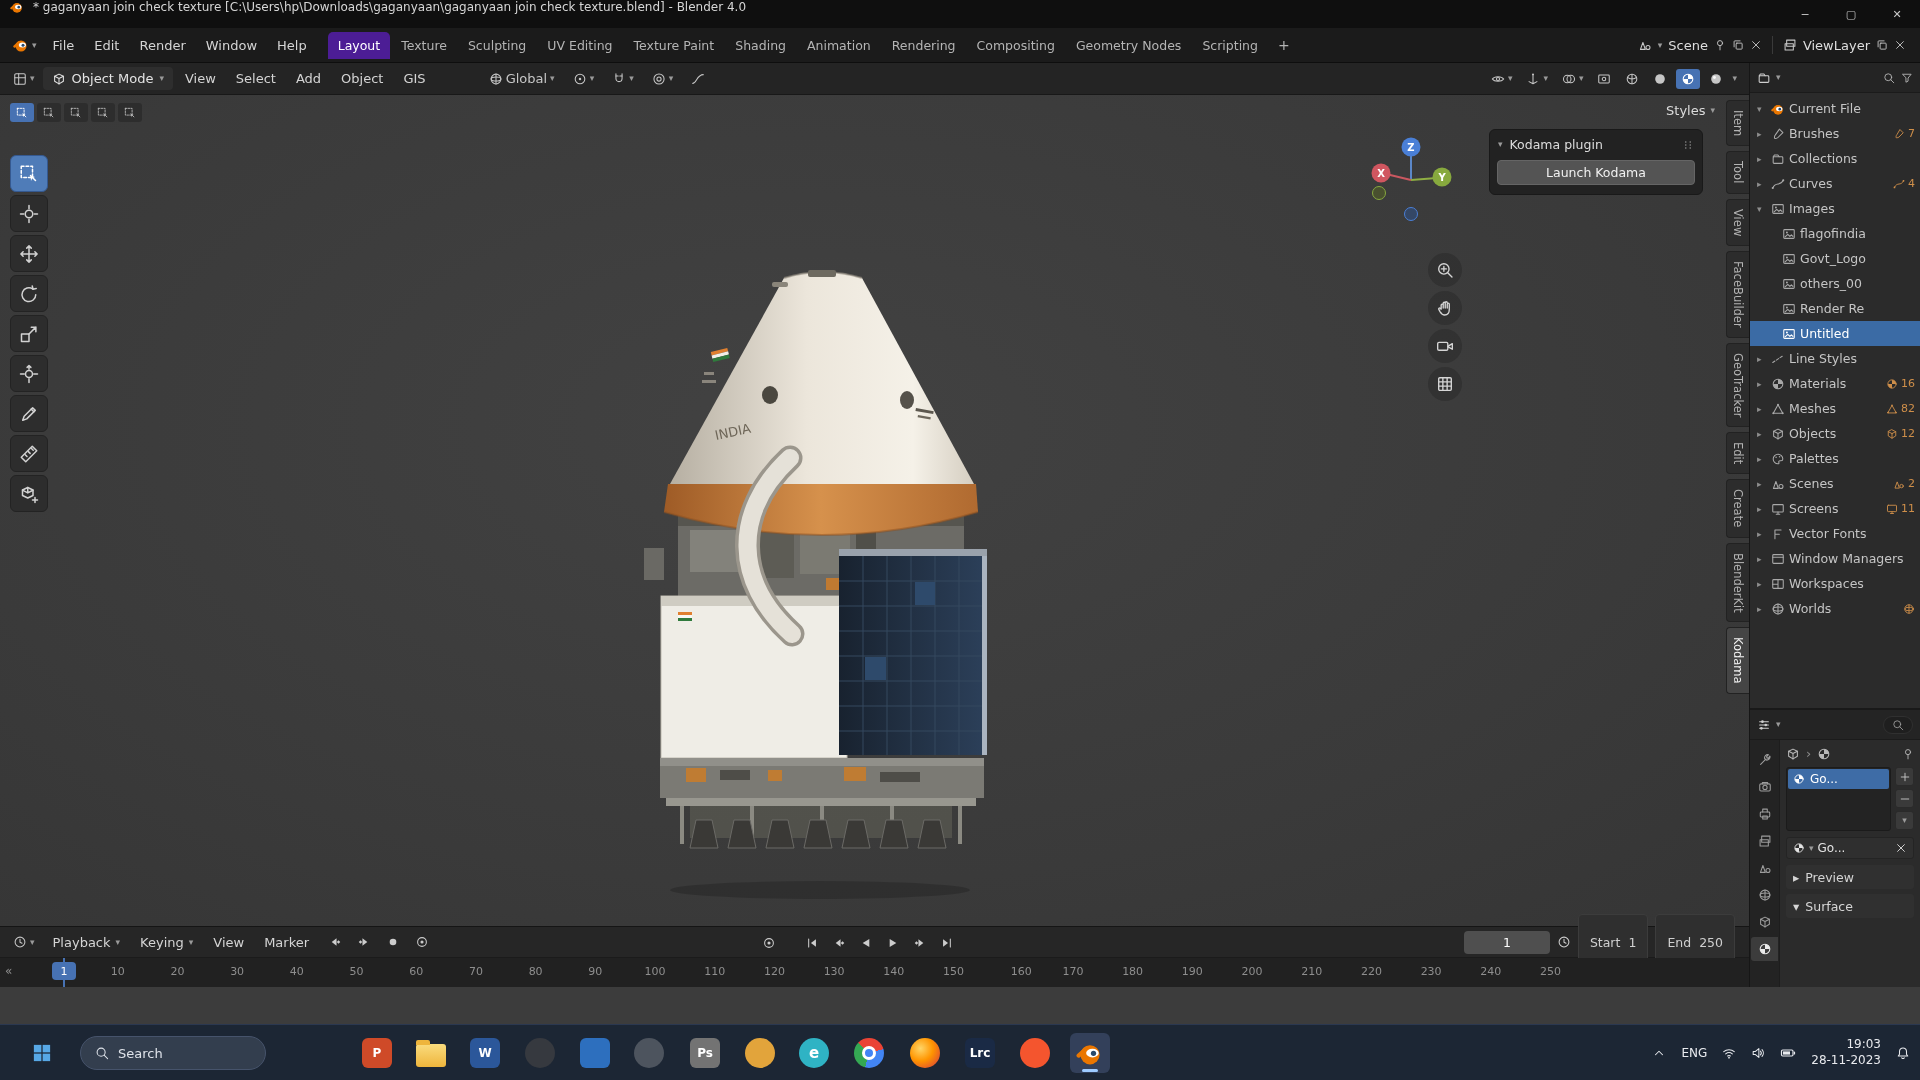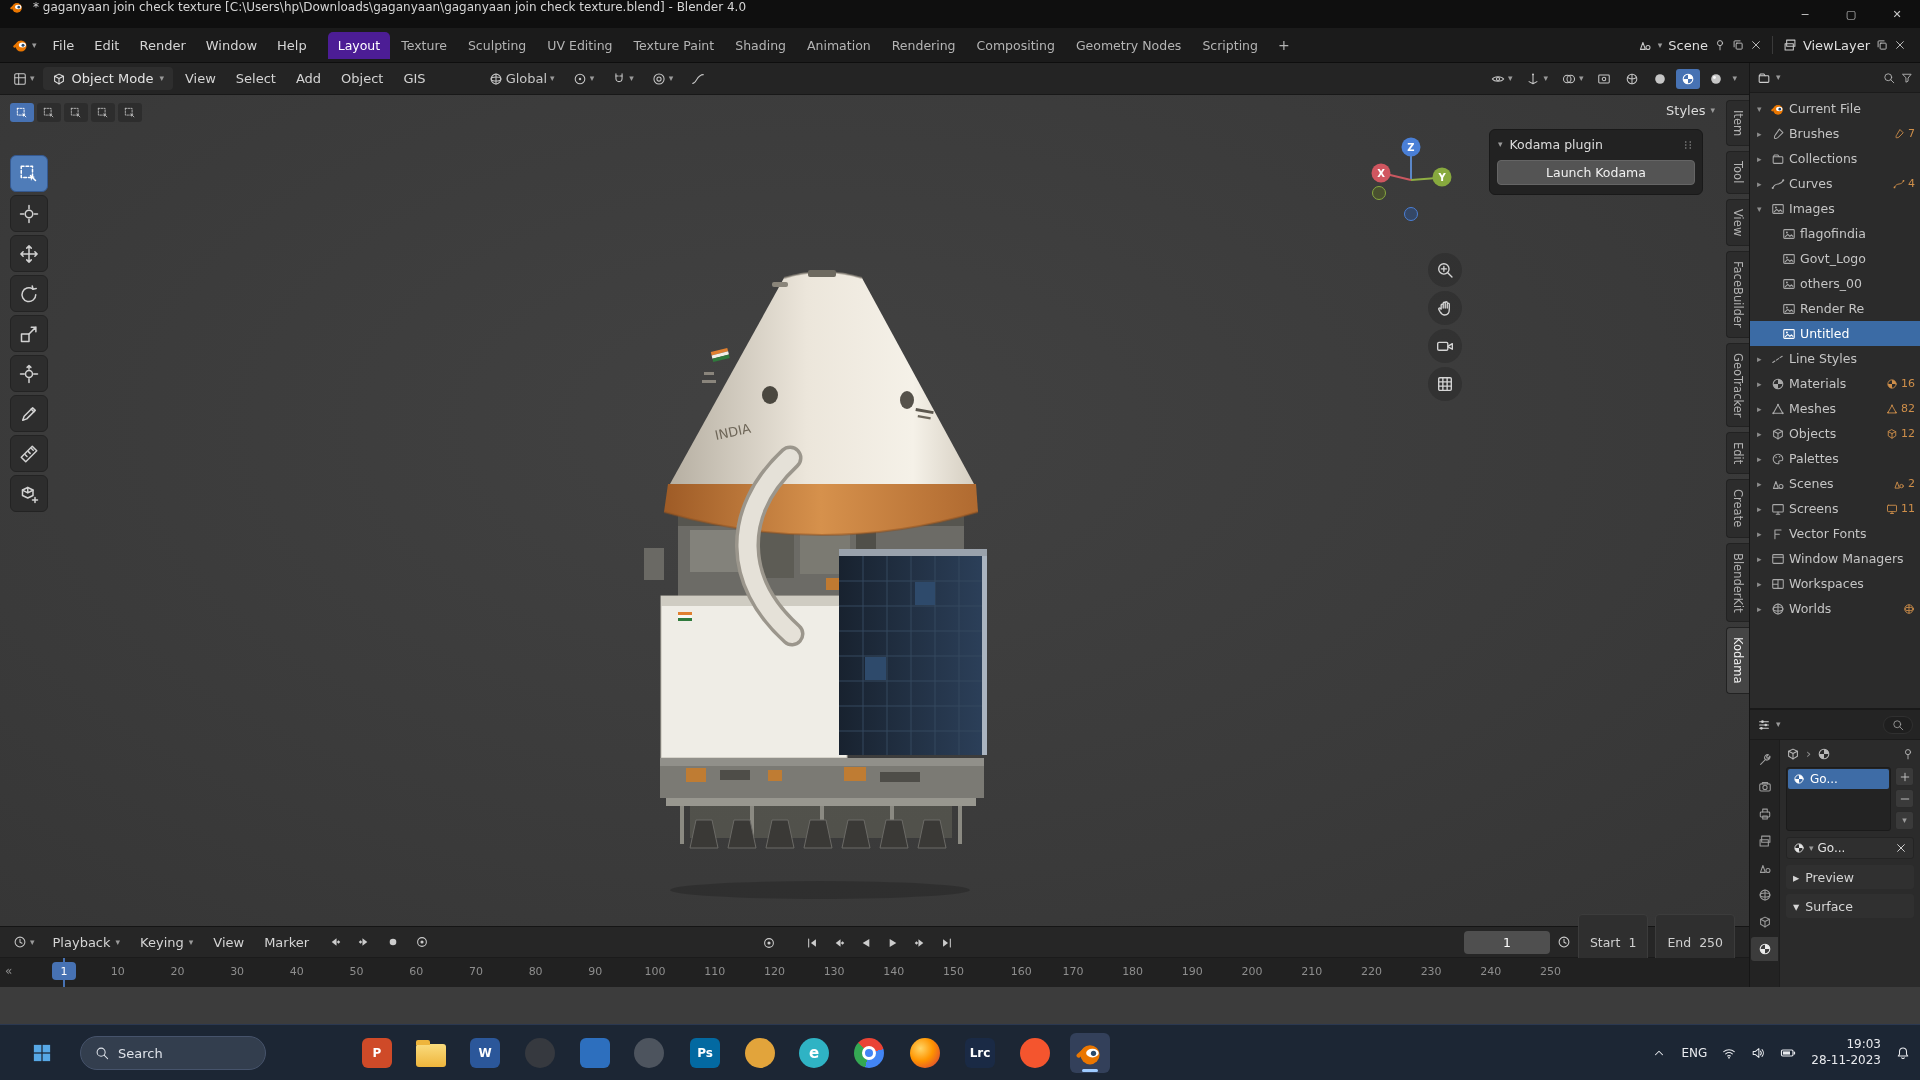--- a/index.html
+++ b/index.html
@@ -1305,21 +1305,21 @@
         <div class="tb-app" style="left: 520px;">
           <div class="circ" style="background: rgb(54, 57, 63);"></div>
         </div>
         <div class="tb-app" style="left: 575px;">
           <div class="tile" style="background: rgb(45, 111, 190);"></div>
         </div>
         <div class="tb-app" style="left: 629px;">
           <div class="circ" style="background: rgb(77, 84, 94);"></div>
         </div>
         <div class="tb-app" style="left: 685px;">
-          <div class="tile" style="background: #0369a1;">Ps</div>
+          <div class="tile" style="background: #737373;">Ps</div>
         </div>
         <div class="tb-app" style="left: 740px;">
           <div class="circ" style="background: rgb(226, 164, 59);"></div>
         </div>
         <div class="tb-app" style="left: 794px;">
           <div class="circ" style="background: rgb(47, 179, 196);">e</div>
         </div>
         <div class="tb-app" style="left: 849px;">
           <div class="chrome"></div>
         </div>

